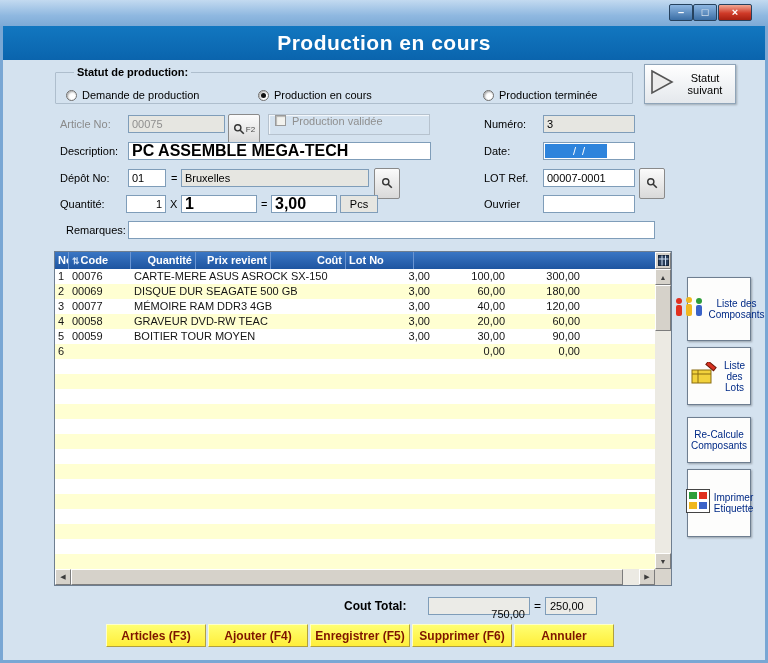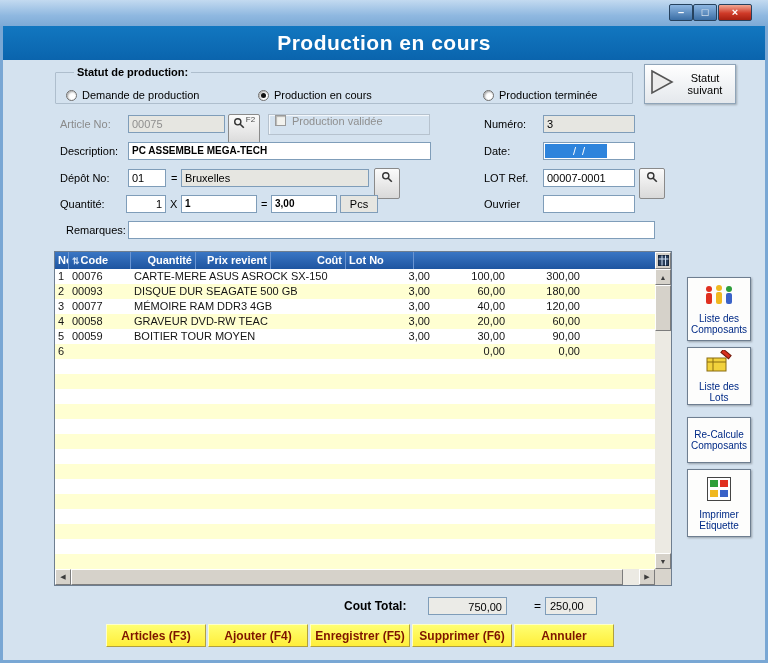--- a/index.html
+++ b/index.html
@@ -39,24 +39,24 @@
                  display:flex; align-items:center; gap:4px; padding:2px 4px; cursor:pointer; }
   .next-status .nxt-label { font-size:11px; color:#000; text-align:center; line-height:12px; }
 
   
   .lbl { position:absolute; font-size:11px; color:#000; height:18px; line-height:18px; }
   .lbl.dis { color:#8a8a8a; }
   .tb  { position:absolute; height:18px; border:1px solid #7f9db9; background:#fff;
          font-size:11px; line-height:16px; padding:0 3px; color:#000; overflow:hidden; white-space:pre; }
   .tb.gray { background:#e6e6e1; }
   .tb.dis  { background:#e6e6e1; color:#8f8f8f; }
-  .tb.bold { font-weight:bold; font-size:10px; }
+  .tb.bold { font-weight:bold; font-size:16px; }
   .tb.ralign { text-align:right; }
   .mag-btn { position:absolute; height:31px; background:linear-gradient(#fbfbfb,#d9d9d9);
-             border:1px solid #8a8a8a; border-radius:2px; display:flex; 
+             border:1px solid #8a8a8a; border-radius:2px; display:flex; align-items:center;
              justify-content:center; gap:1px; cursor:pointer; }
   .f2 { font-size:8px; color:#4a4a4a; }
   .chk-panel { position:absolute; left:268px; top:114px; width:162px; height:21px;
                border:1px solid #b6c2ce; box-shadow:inset 1px 1px 1px rgba(255,255,255,.8);
                display:flex; gap:6px; padding:0 6px; }
   .chk-box { width:11px; height:11px; background:#f2f2ee; border:1px solid #9a9a9a;
              box-shadow:inset 1px 1px 1px rgba(0,0,0,.25); }
   .chk-label { font-size:11px; color:#8f8f8f; }
   .date-sel { position:absolute; left:1px; top:1px; bottom:1px; width:62px; background:#2e84dc;
               color:#fff; font-size:11px; line-height:15px; text-align:center; white-space:pre; }
@@ -81,28 +81,28 @@
   .corner  { position:absolute; left:655px; top:569px; width:16px; height:16px; background:#d8d4cc; }
   .sb-btn { position:absolute; background:#d6d2ca; border:1px solid; border-color:#ffffff #7c7c7c #7c7c7c #ffffff;
             color:#3c3c3c; font-size:7px; display:flex; align-items:center; justify-content:center; cursor:pointer; }
   .sb-thumb { position:absolute; background:#d6d2ca; border:1px solid; border-color:#ffffff #7c7c7c #7c7c7c #ffffff; cursor:grab; }
   .opt-btn { position:absolute; left:0; top:0; width:16px; height:17px; background:#d6d2ca;
              border:1px solid; border-color:#ffffff #7c7c7c #7c7c7c #ffffff;
              display:flex; align-items:center; justify-content:center; cursor:pointer; }
 
   
   .side-btn { position:absolute; left:687px; width:64px; background:#fdfdfc; border:1px solid #6e7e90;
-              box-shadow:1px 1px 2px rgba(0,0,0,.3); display:flex; flex-direction:column; align-items:center;
+              box-shadow:1px 1px 2px rgba(0,0,0,.3); display:flex; align-items:center;
               justify-content:center; gap:3px; padding:3px 2px; cursor:pointer; }
   .side-btn .s-label { font-size:10px; color:#002a86; text-align:center; line-height:11px; }
 
   
   .total-label { position:absolute; left:344px; top:599px; font-size:12px; font-weight:bold; color:#000; }
-  .total-box1 { position:absolute; left:428px; top:597px; width:79px; height:18px; background:#ebebe7;
-                border:1px solid #7f9db9; font-size:11px; line-height:16px; text-align:right; padding:1px 4px; color:#000; }
+  .total-box1 { position:absolute; left:428px; top:597px; width:102px; height:18px; background:#ebebe7;
+                border:1px solid #7f9db9; font-size:11px; line-height:16px; text-align:right; padding:8px 4px; color:#000; }
   .total-eq { position:absolute; left:534px; top:599px; font-size:12px; color:#000; }
   .total-box2 { position:absolute; left:545px; top:597px; width:52px; height:18px; background:#ebebe7;
                 border:1px solid #7f9db9; font-size:11px; line-height:16px; padding:0 4px; color:#000; }
   .footer-buttons { position:absolute; left:106px; top:624px; display:flex; gap:2px; }
   .fbtn { width:100px; height:23px; background:linear-gradient(#ffff72,#ffee3a);
           border:1px solid #b0a040; border-top-color:#ffffc8; border-left-color:#ffffc8;
           font-family:inherit; font-size:12px; font-weight:bold; color:#7e1400; cursor:pointer; }
 </style>
 </head>
 <body>
@@ -217,21 +217,21 @@
         <div class="td c0">1</div>
         <div class="td c1">00076</div>
         <div class="td c2">CARTE-MERE ASUS ASROCK SX-150</div>
         <div class="td c3 ralign">3,00</div>
         <div class="td c4 ralign">100,00</div>
         <div class="td c5 ralign">300,00</div>
         <div class="td c6"></div>
       </div>
       <div class="trow alt">
         <div class="td c0">2</div>
-        <div class="td c1">00093</div>
+        <div class="td c1">00069</div>
         <div class="td c2">DISQUE DUR SEAGATE 500 GB</div>
         <div class="td c3 ralign">3,00</div>
         <div class="td c4 ralign">60,00</div>
         <div class="td c5 ralign">180,00</div>
         <div class="td c6"></div>
       </div>
       <div class="trow">
         <div class="td c0">3</div>
         <div class="td c1">00077</div>
         <div class="td c2">MÉMOIRE RAM DDR3 4GB</div>

